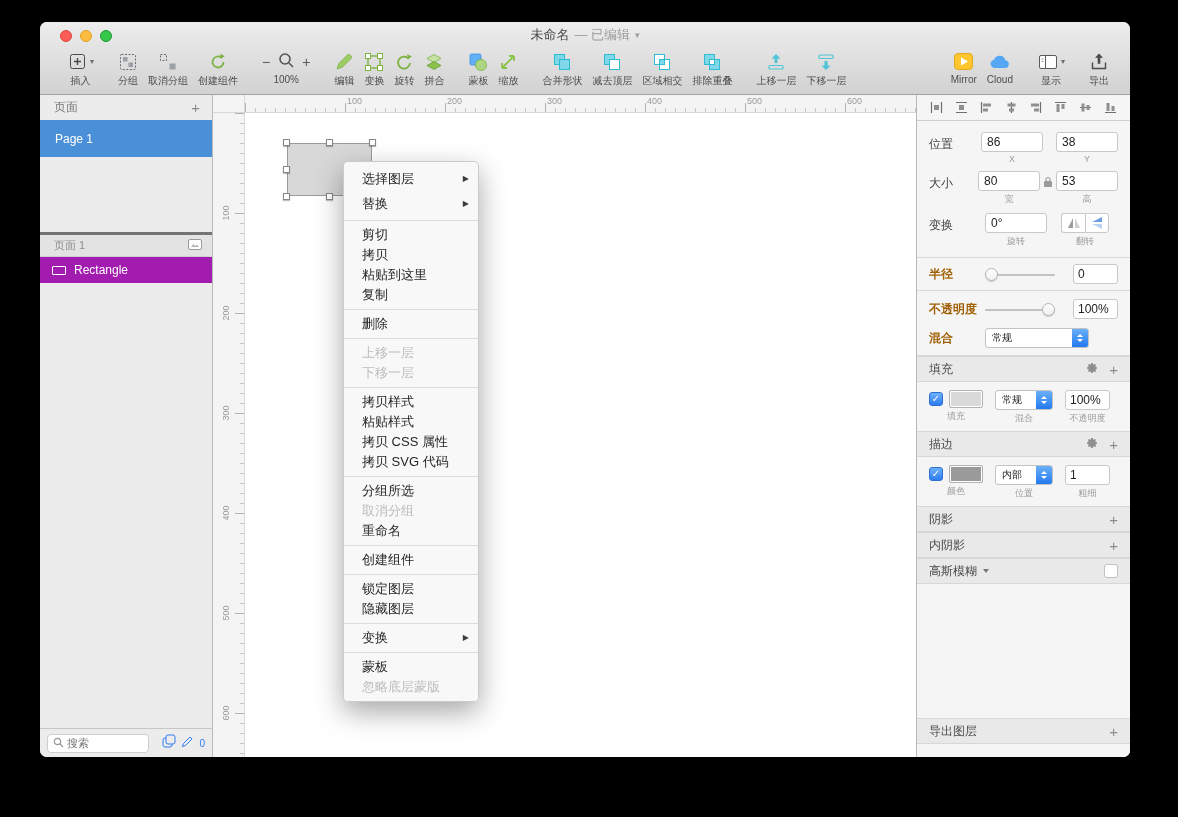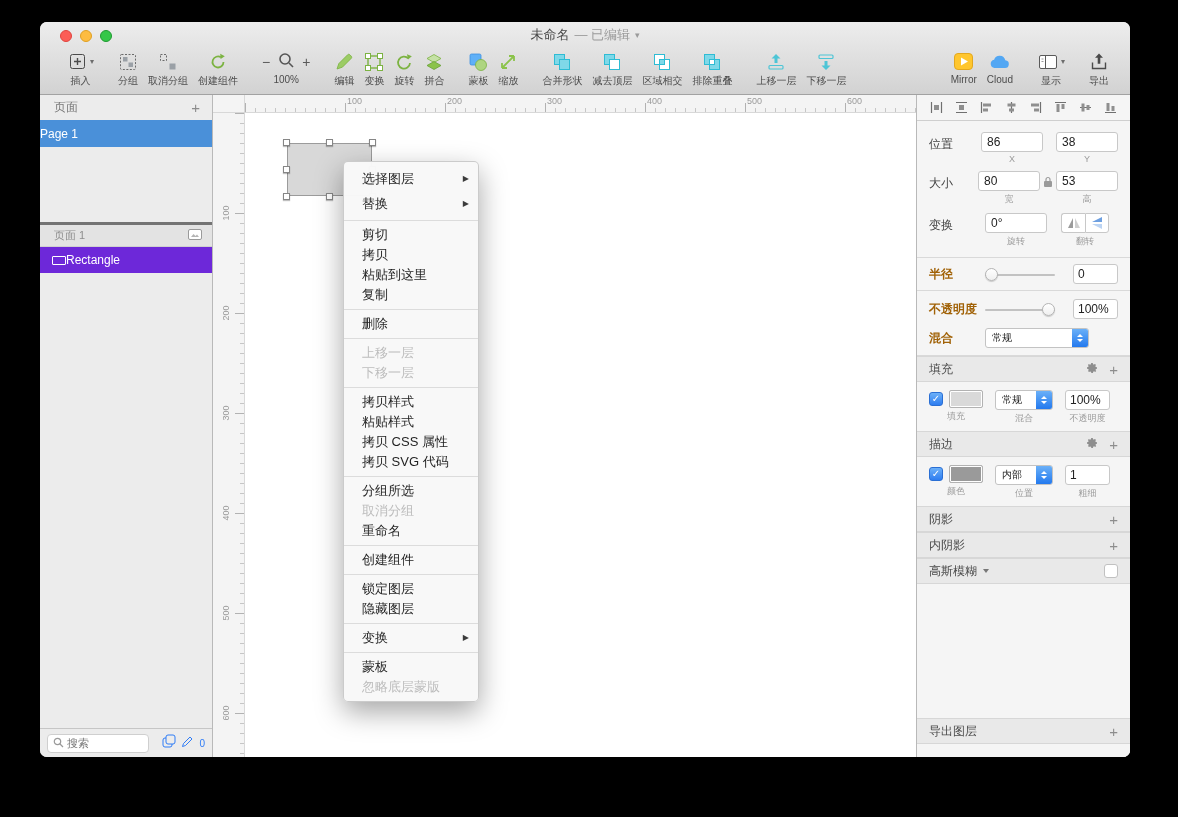--- a/index.html
+++ b/index.html
@@ -26,26 +26,26 @@
   .tgap { width:14px; }
   .tflex { flex:1; }
   .zoomgrp .ic { gap:7px; }
   .zsign { font-size:14px; color:#5a5a5a; line-height:1; }
   
   .main { flex:1; display:flex; min-height:0; }
   
   .sidebar { width:173px; flex:0 0 173px; background:#ececec; border-right:1px solid #b9b9b9; display:flex; flex-direction:column; }
   .s-header { height:25px; display:flex; align-items:center; padding:0 12px 0 14px; color:#787878; font-size:12px; }
   .s-plus { margin-left:auto; color:#8b8b8b; font-size:15px; line-height:1; }
-  .row-page { height:27px; background:#4a90d9; color:#fff; font-size:12px; display:flex; align-items:center; }
+  .row-page { height:37px; background:#4a90d9; color:#fff; font-size:12px; display:flex; align-items:center; padding-left:15px; }
   .pages-area { height:75px; }
   .layers-header { height:25px; background:#e3e3e3; border-top:3px solid #737373; border-bottom:1px solid #d0d0d0;
                    color:#8e8e8e; font-size:11px; display:flex; align-items:center; padding:0 10px 0 14px; }
   .layers-header .ab-ic { margin-left:auto; }
-  .row-layer { height:26px; background:#6d28d9; color:#fff; font-size:12px; display:flex; align-items:center; padding-left:12px; }
+  .row-layer { height:26px; background:#a21caf; color:#fff; font-size:12px; display:flex; align-items:center; padding-left:12px; gap:8px; }
   .rect-ic { width:14px; height:9px; border:1px solid #fff; border-radius:1px; flex:0 0 auto; }
   .s-bottom { margin-top:auto; height:29px; border-top:1px solid #c6c6c6; display:flex; align-items:center; padding:0 7px; gap:7px; }
   .search { flex:0 0 102px; height:19px; background:#fff; border:1px solid #cfcfcf; border-radius:4px; display:flex; align-items:center; padding:0 5px; gap:3px; }
   .search input { border:none; outline:none; width:74px; font-size:11px; color:#333; background:transparent; font-family:inherit; }
   .s-bot-icons { margin-left:auto; display:flex; align-items:center; gap:5px; }
   .pencil-count { font-size:10px; color:#2f7cf6; }
   
   .canvas-wrap { flex:1; position:relative; background:#fff; min-width:0; }
   .corner { position:absolute; left:0; top:0; width:32px; height:18px; background:#f4f4f4; border-right:1px solid #d8d8d8; border-bottom:1px solid #d8d8d8; z-index:3; }
   .hruler { position:absolute; left:32px; right:0; top:0; height:18px; background:#f4f4f4; border-bottom:1px solid #d8d8d8; z-index:2; overflow:hidden; }

